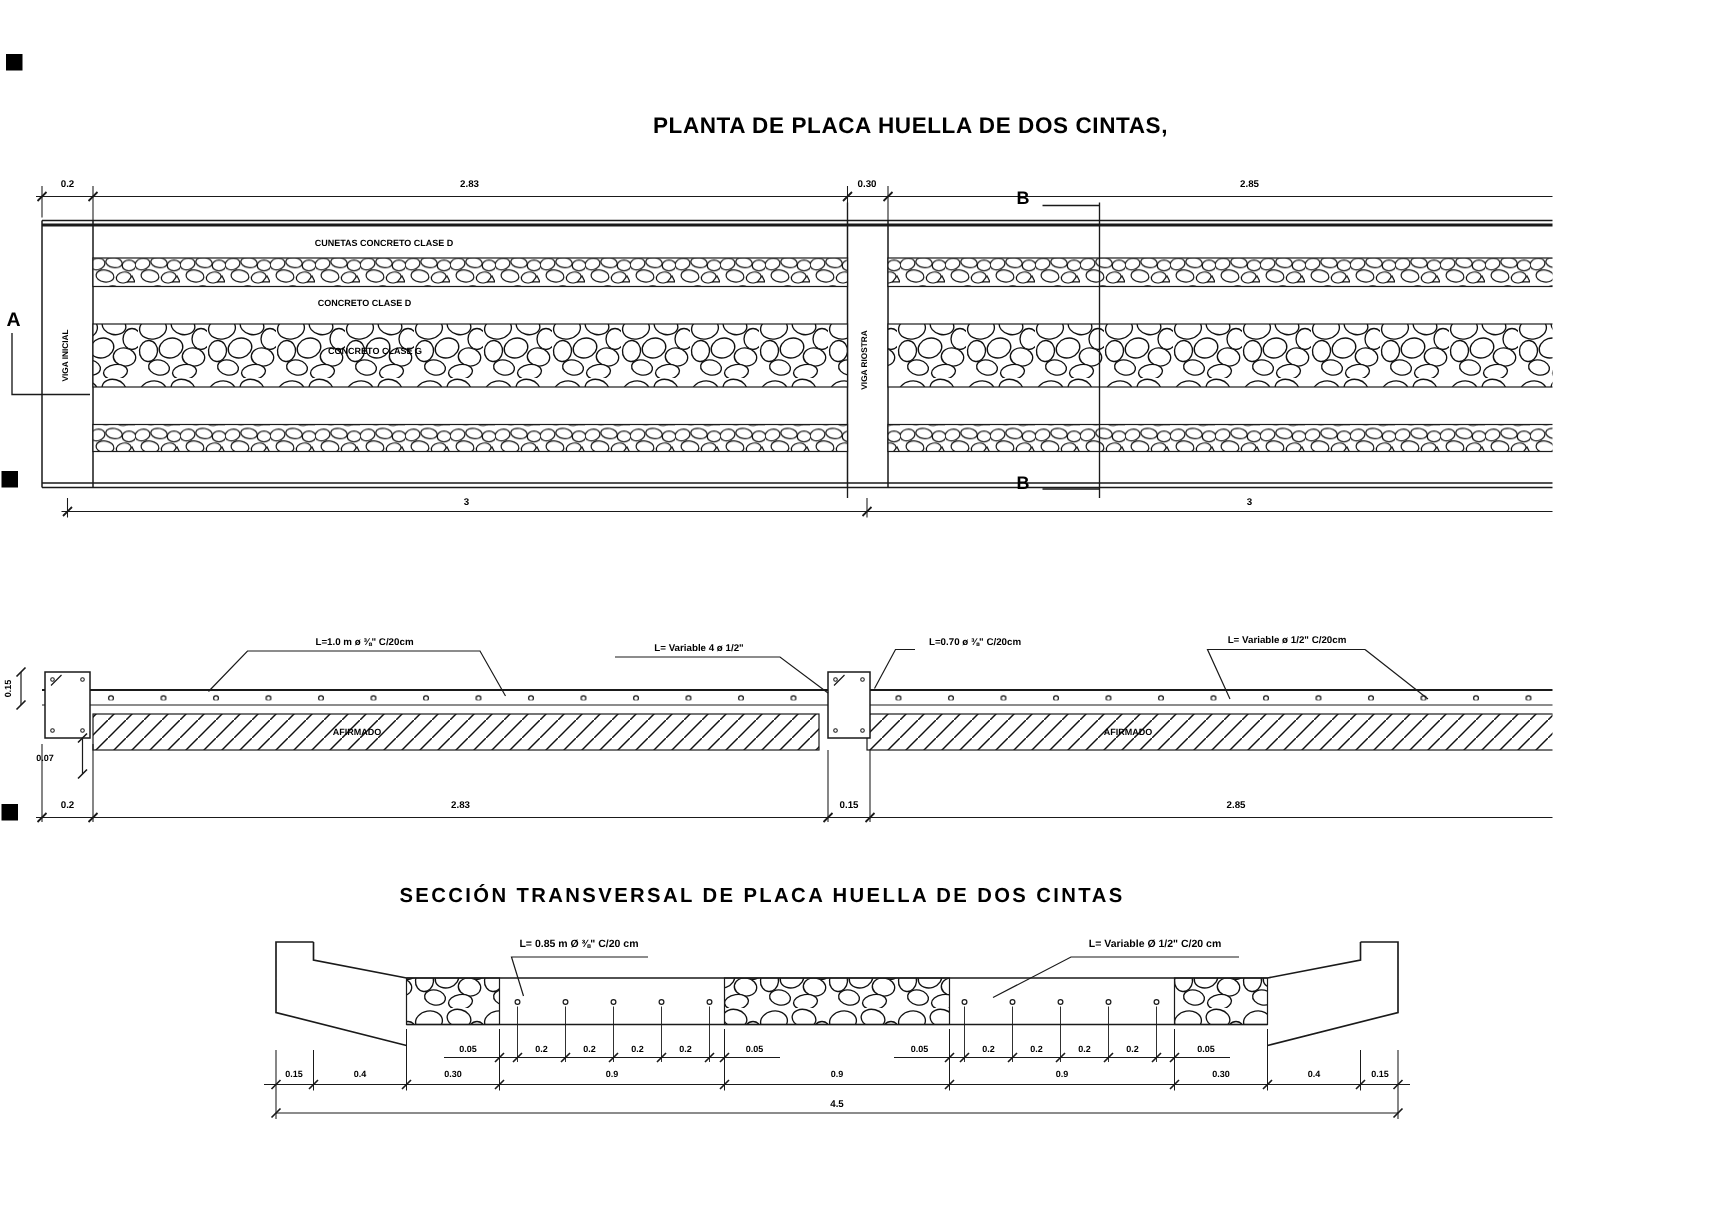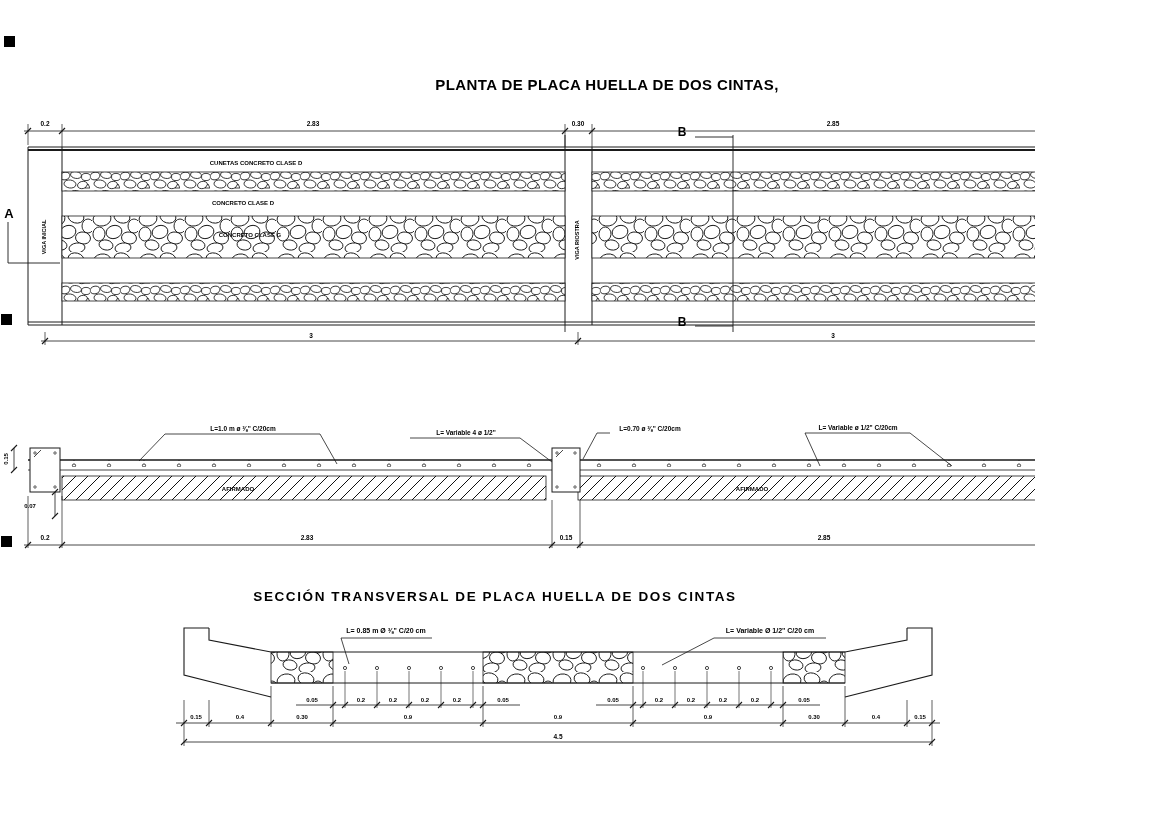--- a/index.html
+++ b/index.html
@@ -224,21 +224,21 @@
 <span class="lbl d6 rot" style="left:6px;top:459px">0.15</span>
 <span class="lbl d6" style="left:30px;top:506px">0.07</span>
 <span class="lbl d6" style="left:1142px;top:459px">0.15</span>
 <span class="lbl d6" style="left:1133px;top:488px">0.35</span>
 <span class="lbl" style="left:45px;top:538px">0.2</span>
 <span class="lbl" style="left:307px;top:538px">2.83</span>
 <span class="lbl" style="left:566px;top:538px">0.15</span>
 <span class="lbl" style="left:824px;top:538px">2.85</span>
 <span class="lbl" style="left:1081px;top:538px">0.15</span>
 
-<span class="lbl t3" style="left:495px;top:597px">SECCIÓN TRANSVERSAL DE PLACA HUELLA DE DOS CINTAS</span>
+<span class="lbl t3" style="left:508px;top:597px">SECCIÓN TRANSVERSAL DE PLACA HUELLA DE DOS CINTAS</span>
 <span class="lbl ann2" style="left:386px;top:630px">L= 0.85 m Ø ⅜" C/20 cm</span>
 <span class="lbl ann2" style="left:770px;top:630px">L= Variable Ø 1/2" C/20 cm</span>
 <span class="lbl d6" style="left:312px;top:700px">0.05</span>
 <span class="lbl d6" style="left:361px;top:700px">0.2</span>
 <span class="lbl d6" style="left:393px;top:700px">0.2</span>
 <span class="lbl d6" style="left:425px;top:700px">0.2</span>
 <span class="lbl d6" style="left:457px;top:700px">0.2</span>
 <span class="lbl d6" style="left:503px;top:700px">0.05</span>
 <span class="lbl d6" style="left:613px;top:700px">0.05</span>
 <span class="lbl d6" style="left:659px;top:700px">0.2</span>

